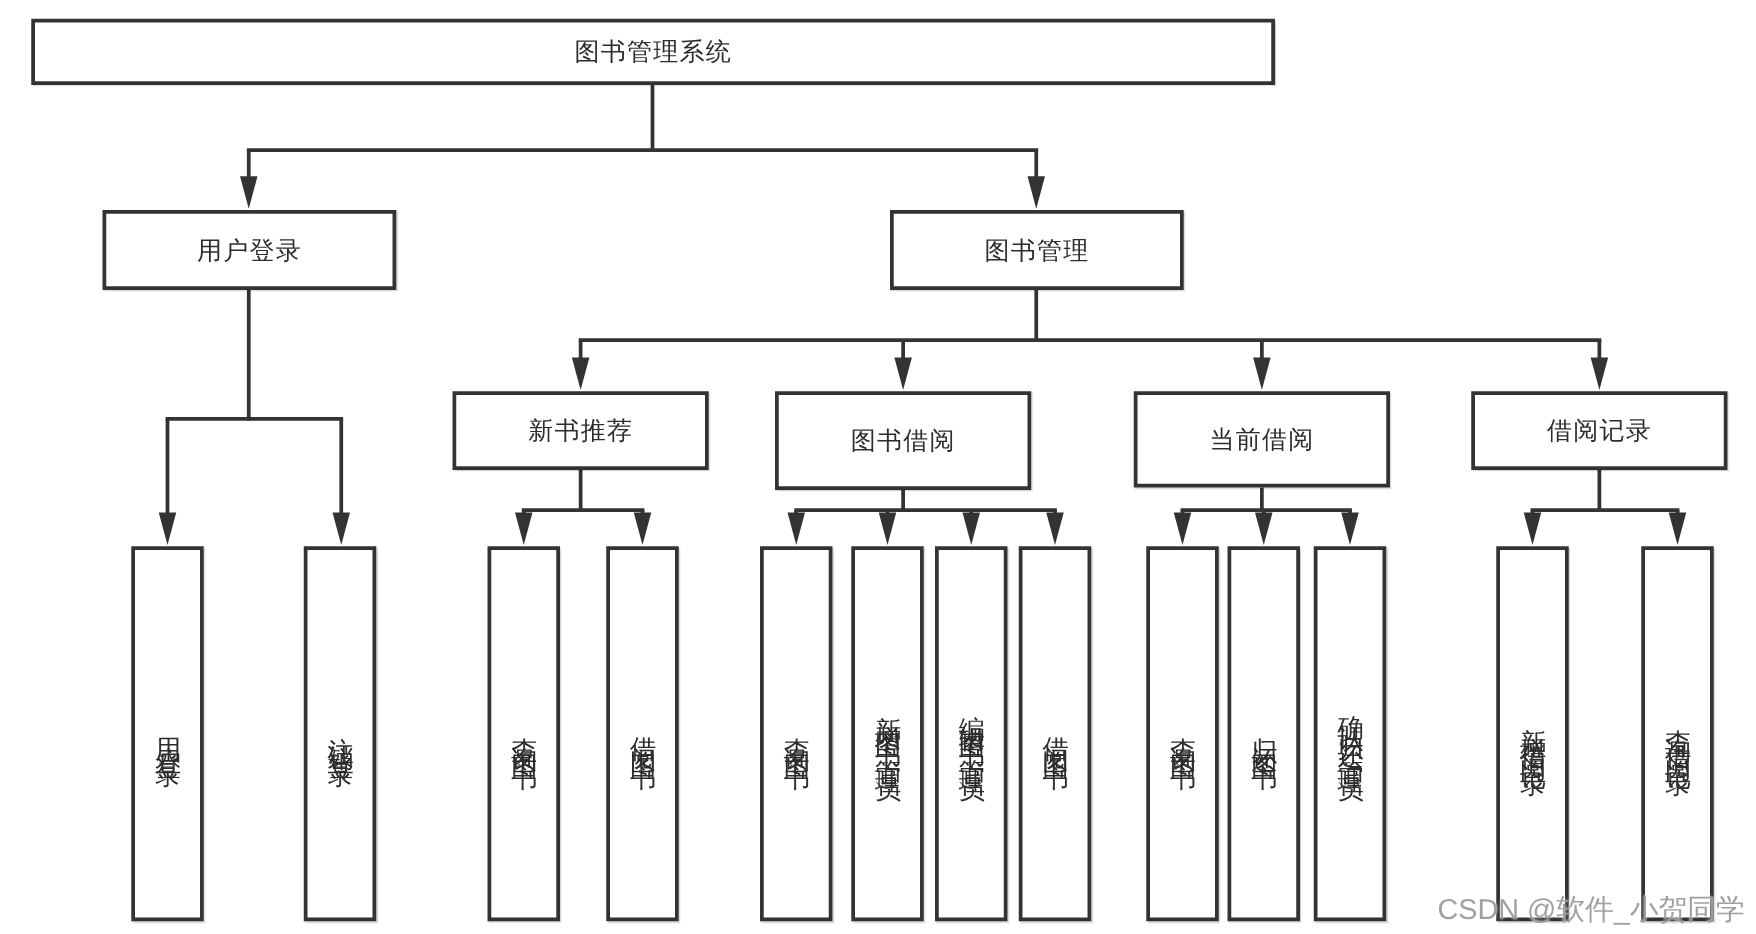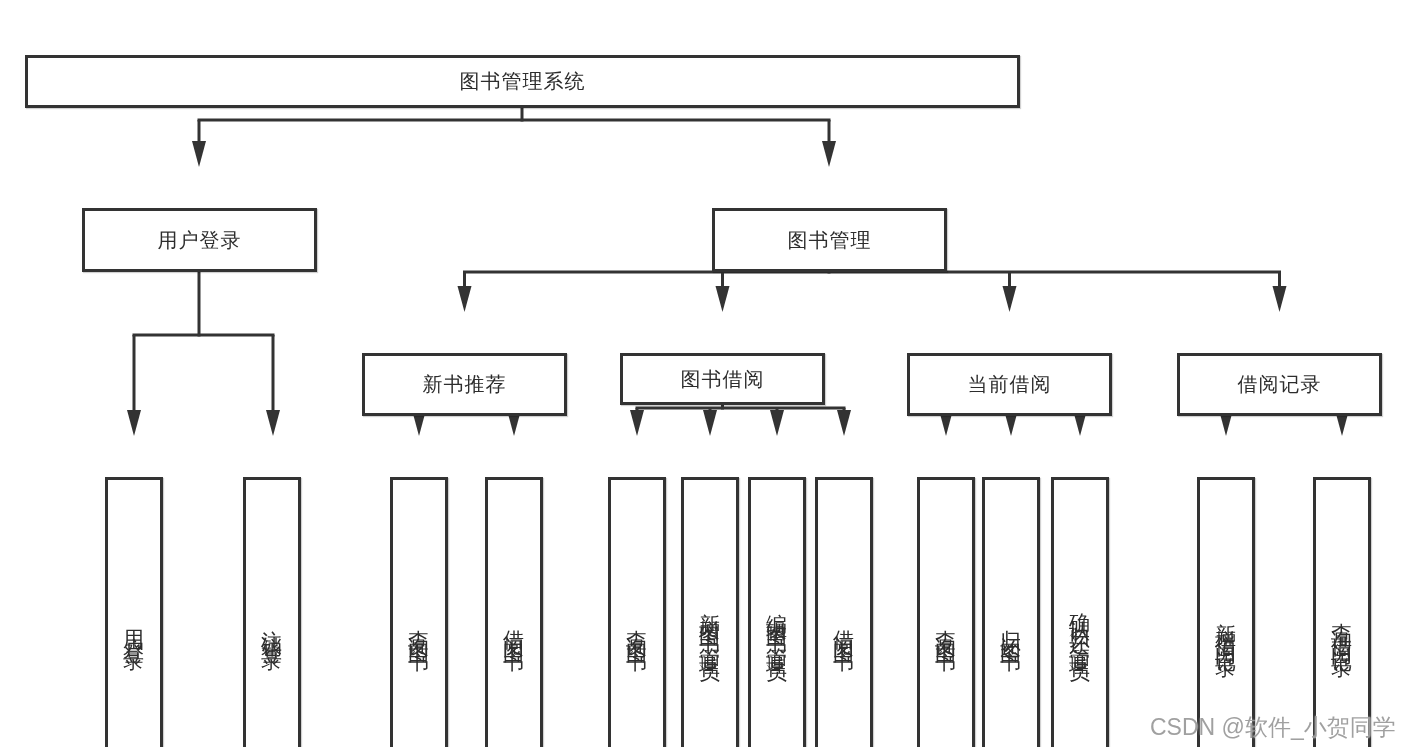--- a/index.html
+++ b/index.html
@@ -31,21 +31,20 @@
   }
   .hnode, .vnode {
     position: absolute;
     box-sizing: border-box;
     border: 3px solid #333333;
     background: #ffffff;
     display: flex;
     align-items: center;
     justify-content: center;
     box-shadow: 1px 1px 1px rgba(0,0,0,0.18);
-    margin-top: 40px;
   }
   .hnode span {
     color: #2d2d2d;
     font-size: 20px;
     letter-spacing: 1px;
     white-space: nowrap;
   }
   .vnode {
     width: 58px;
     top: 437px;
@@ -158,24 +157,24 @@
   <div class="hnode" style="left:82px; top:168px; width:235px; height:64px;">
     <span>用户登录</span>
   </div>
   <div class="hnode" style="left:712px; top:168px; width:235px; height:64px;align-items:center;">
     <span>图书管理</span>
   </div>
 
   <div class="hnode" style="left:362px; top:313px; width:205px; height:63px;align-items:center;">
     <span>新书推荐</span>
   </div>
-  <div class="hnode" style="left:620px; top:313px; width:205px; height:52px;text-align:right;">
+  <div class="hnode" style="left:620px; top:313px; width:205px; height:79px;text-align:right;">
     <span>图书借阅</span>
   </div>
-  <div class="hnode" style="left:907px; top:313px; width:205px; height:63px;">
+  <div class="hnode" style="left:907px; top:313px; width:205px; height:77px;">
     <span>当前借阅</span>
   </div>
   <div class="hnode" style="left:1177px; top:313px; width:205px; height:63px;font-family:Liberation Serif, serif;">
     <span>借阅记录</span>
   </div>
 
   <div class="vnode" style="left:105px;">
     <span>用户登录</span>
   </div>
   <div class="vnode" style="left:243px;">

